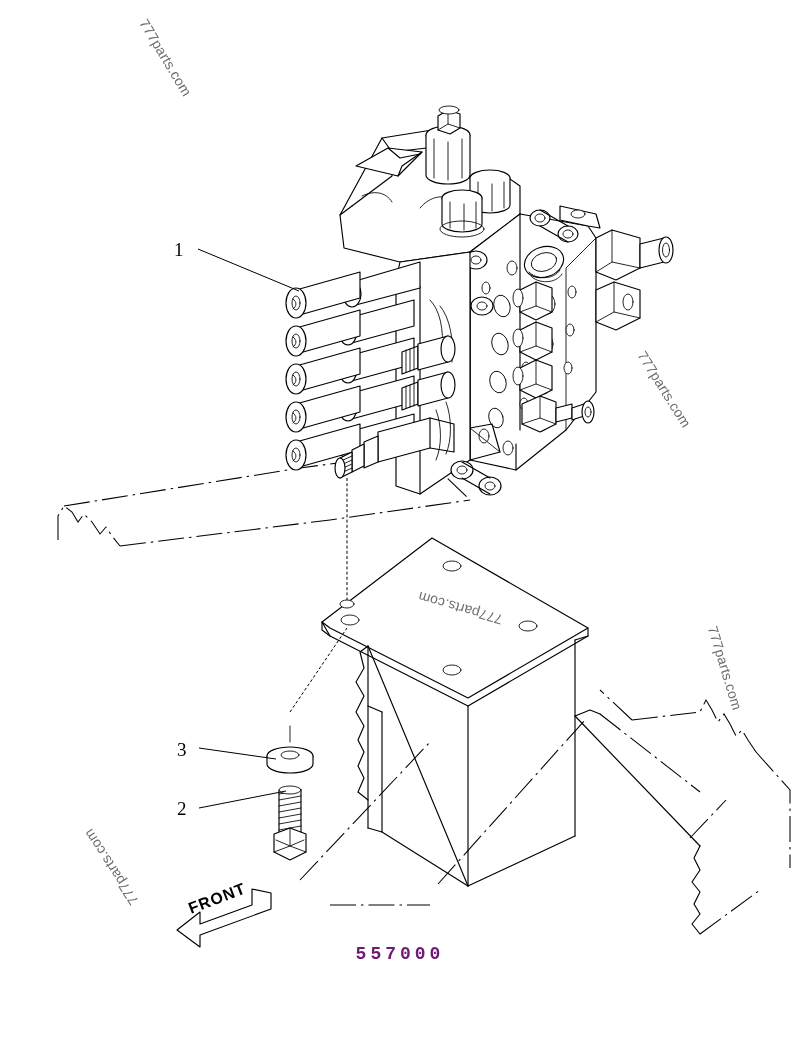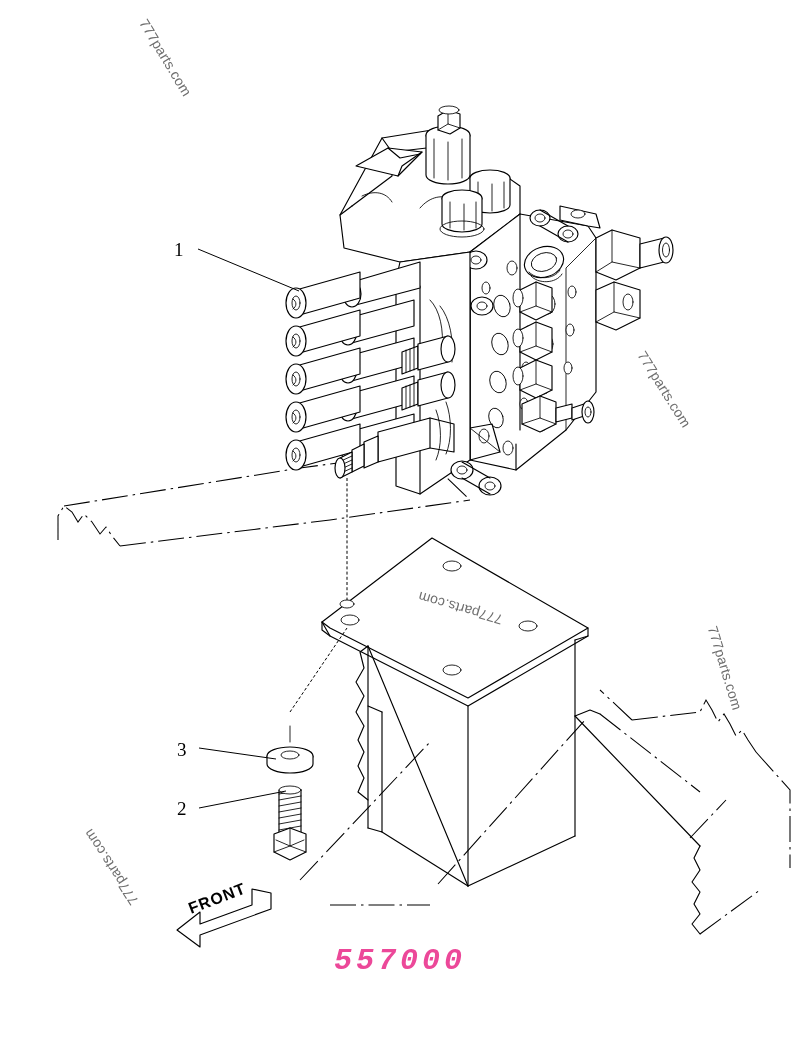--- a/index.html
+++ b/index.html
@@ -45,25 +45,24 @@
     color: #000;
     line-height: 1;
   }
   #partnum {
     position: absolute;
     left: 0;
     top: 944px;
     width: 800px;
     text-align: center;
     font-family: "Liberation Mono", monospace;
-    font-size: 30px;
+    font-size: 18px;
     font-weight: bold;
     letter-spacing: 4px;
-    color: #ec4899;
-    font-style: italic;
+    color: #701a75;
   }
   #front-label {
     position: absolute;
     left: 186px;
     top: 901px;
     font-family: "Liberation Sans", sans-serif;
     font-size: 16px;
     font-weight: bold;
     color: #000;
     transform: rotate(-21deg);

